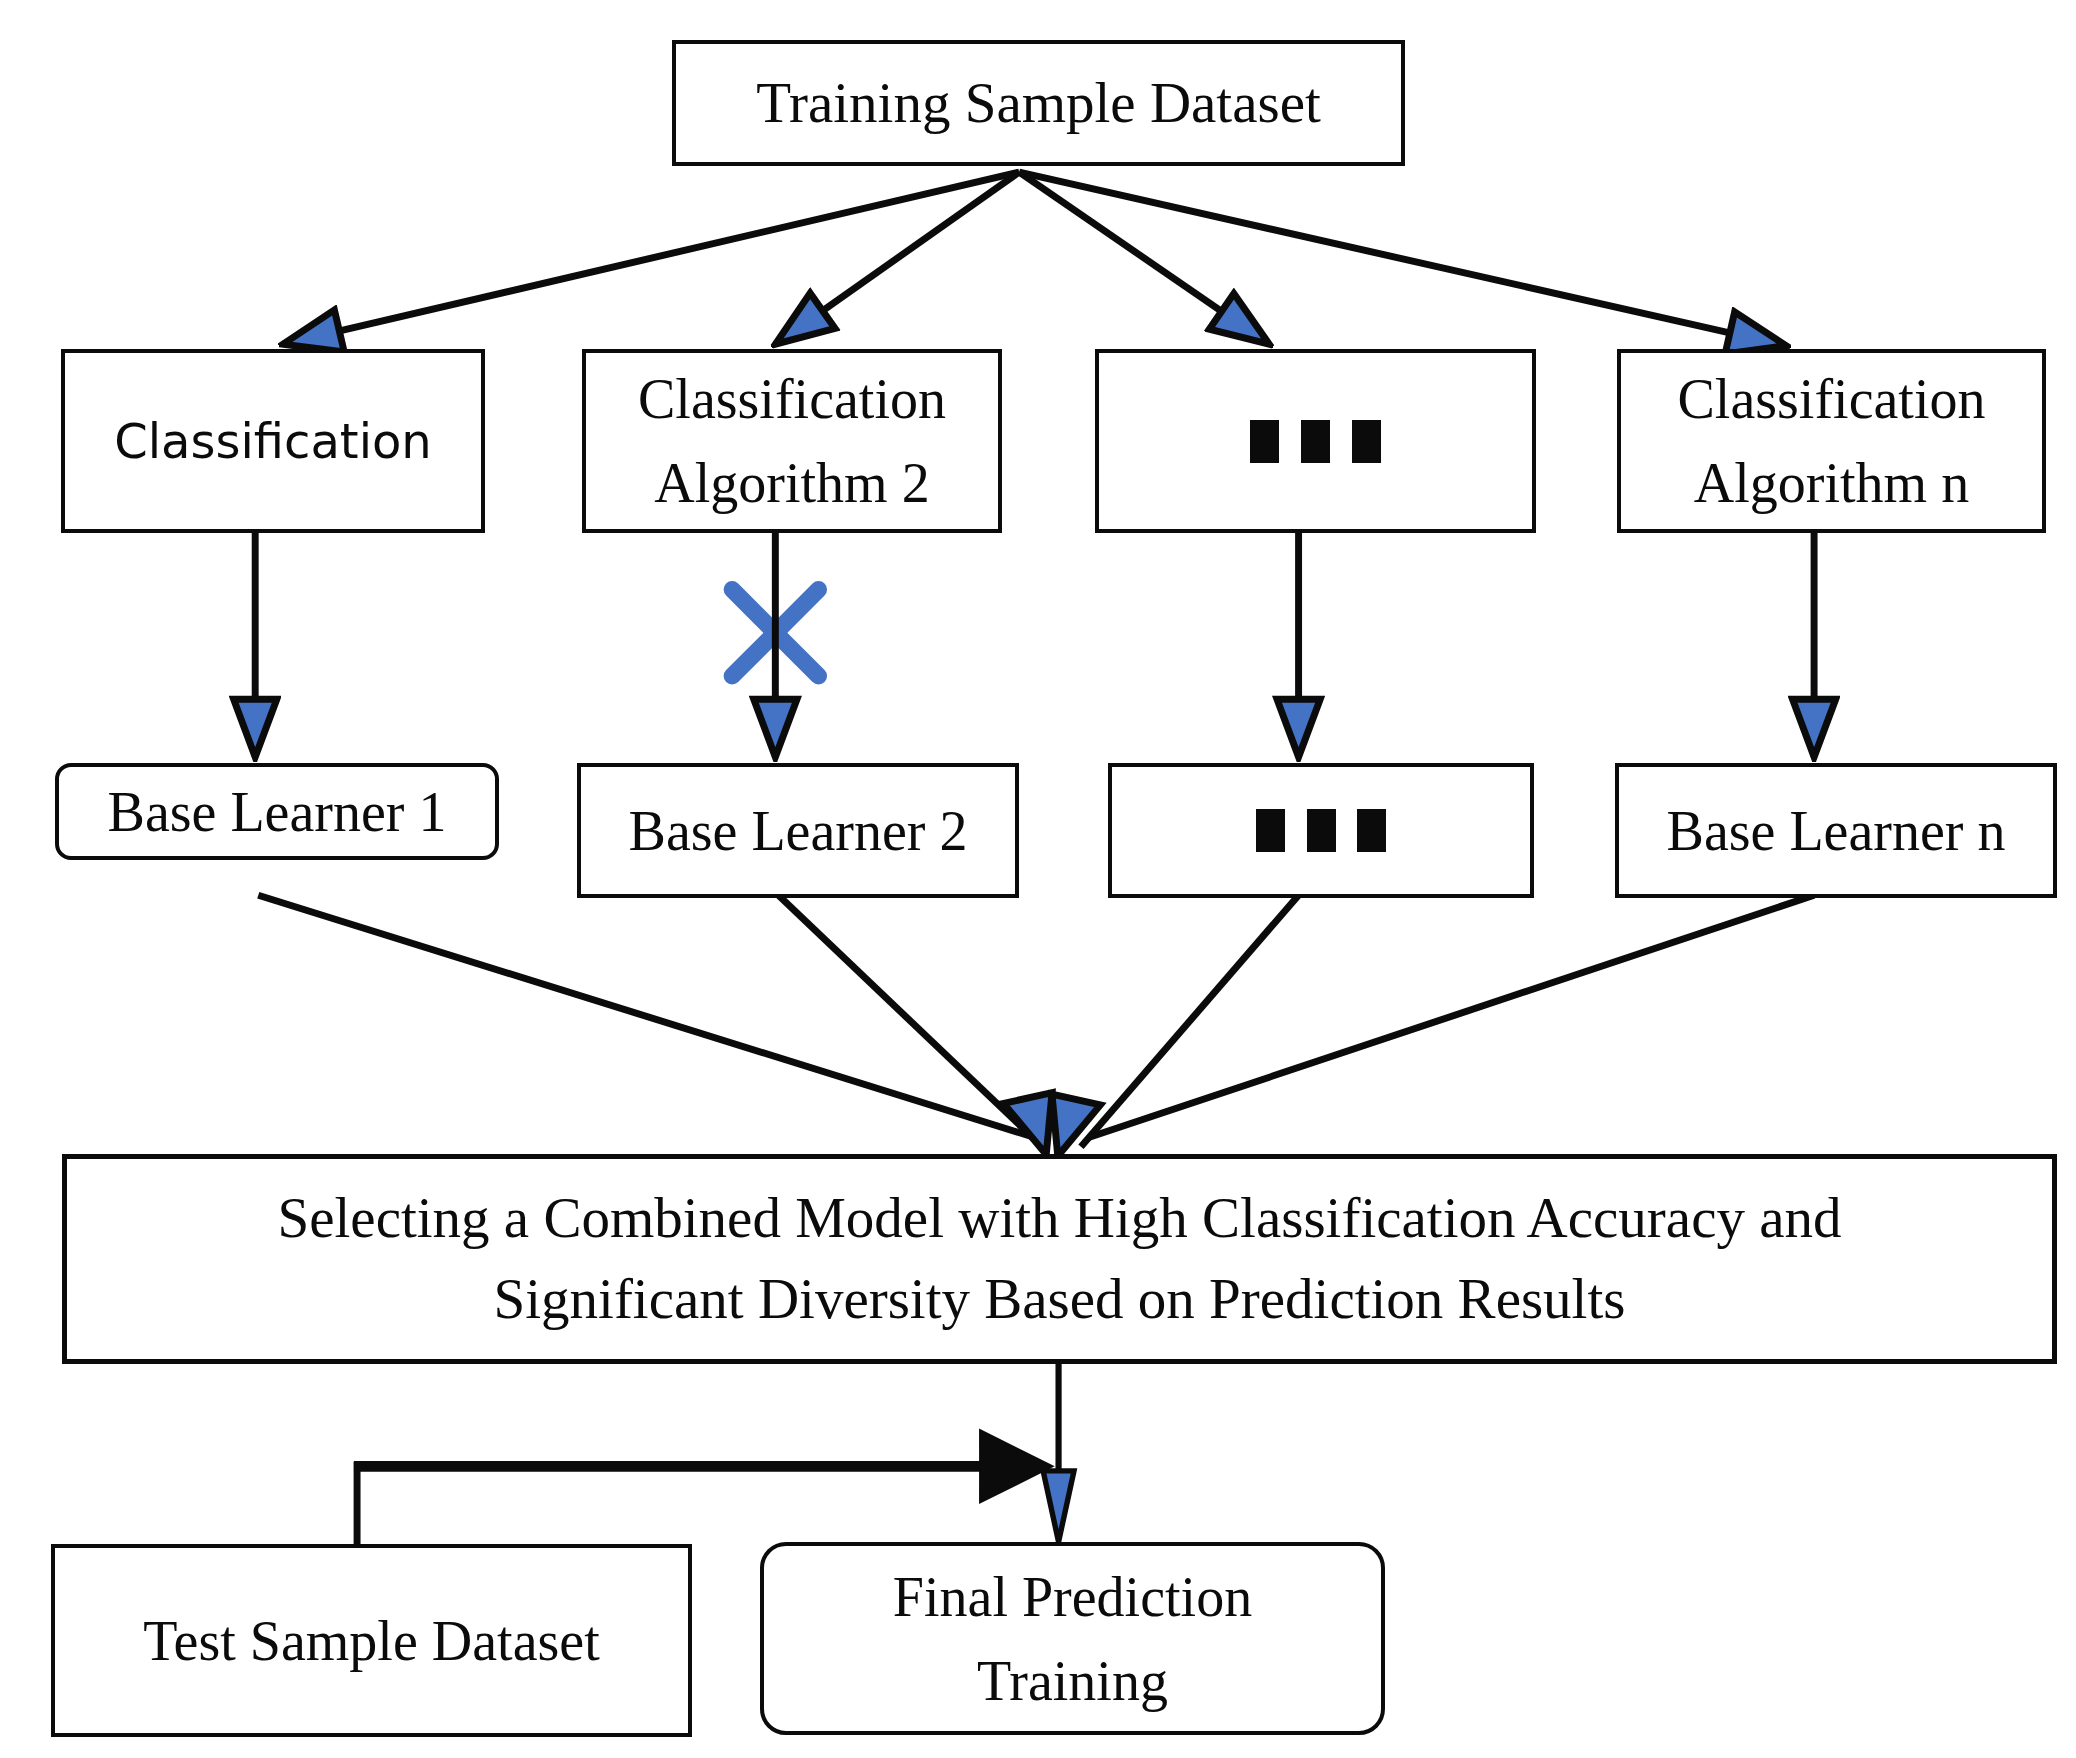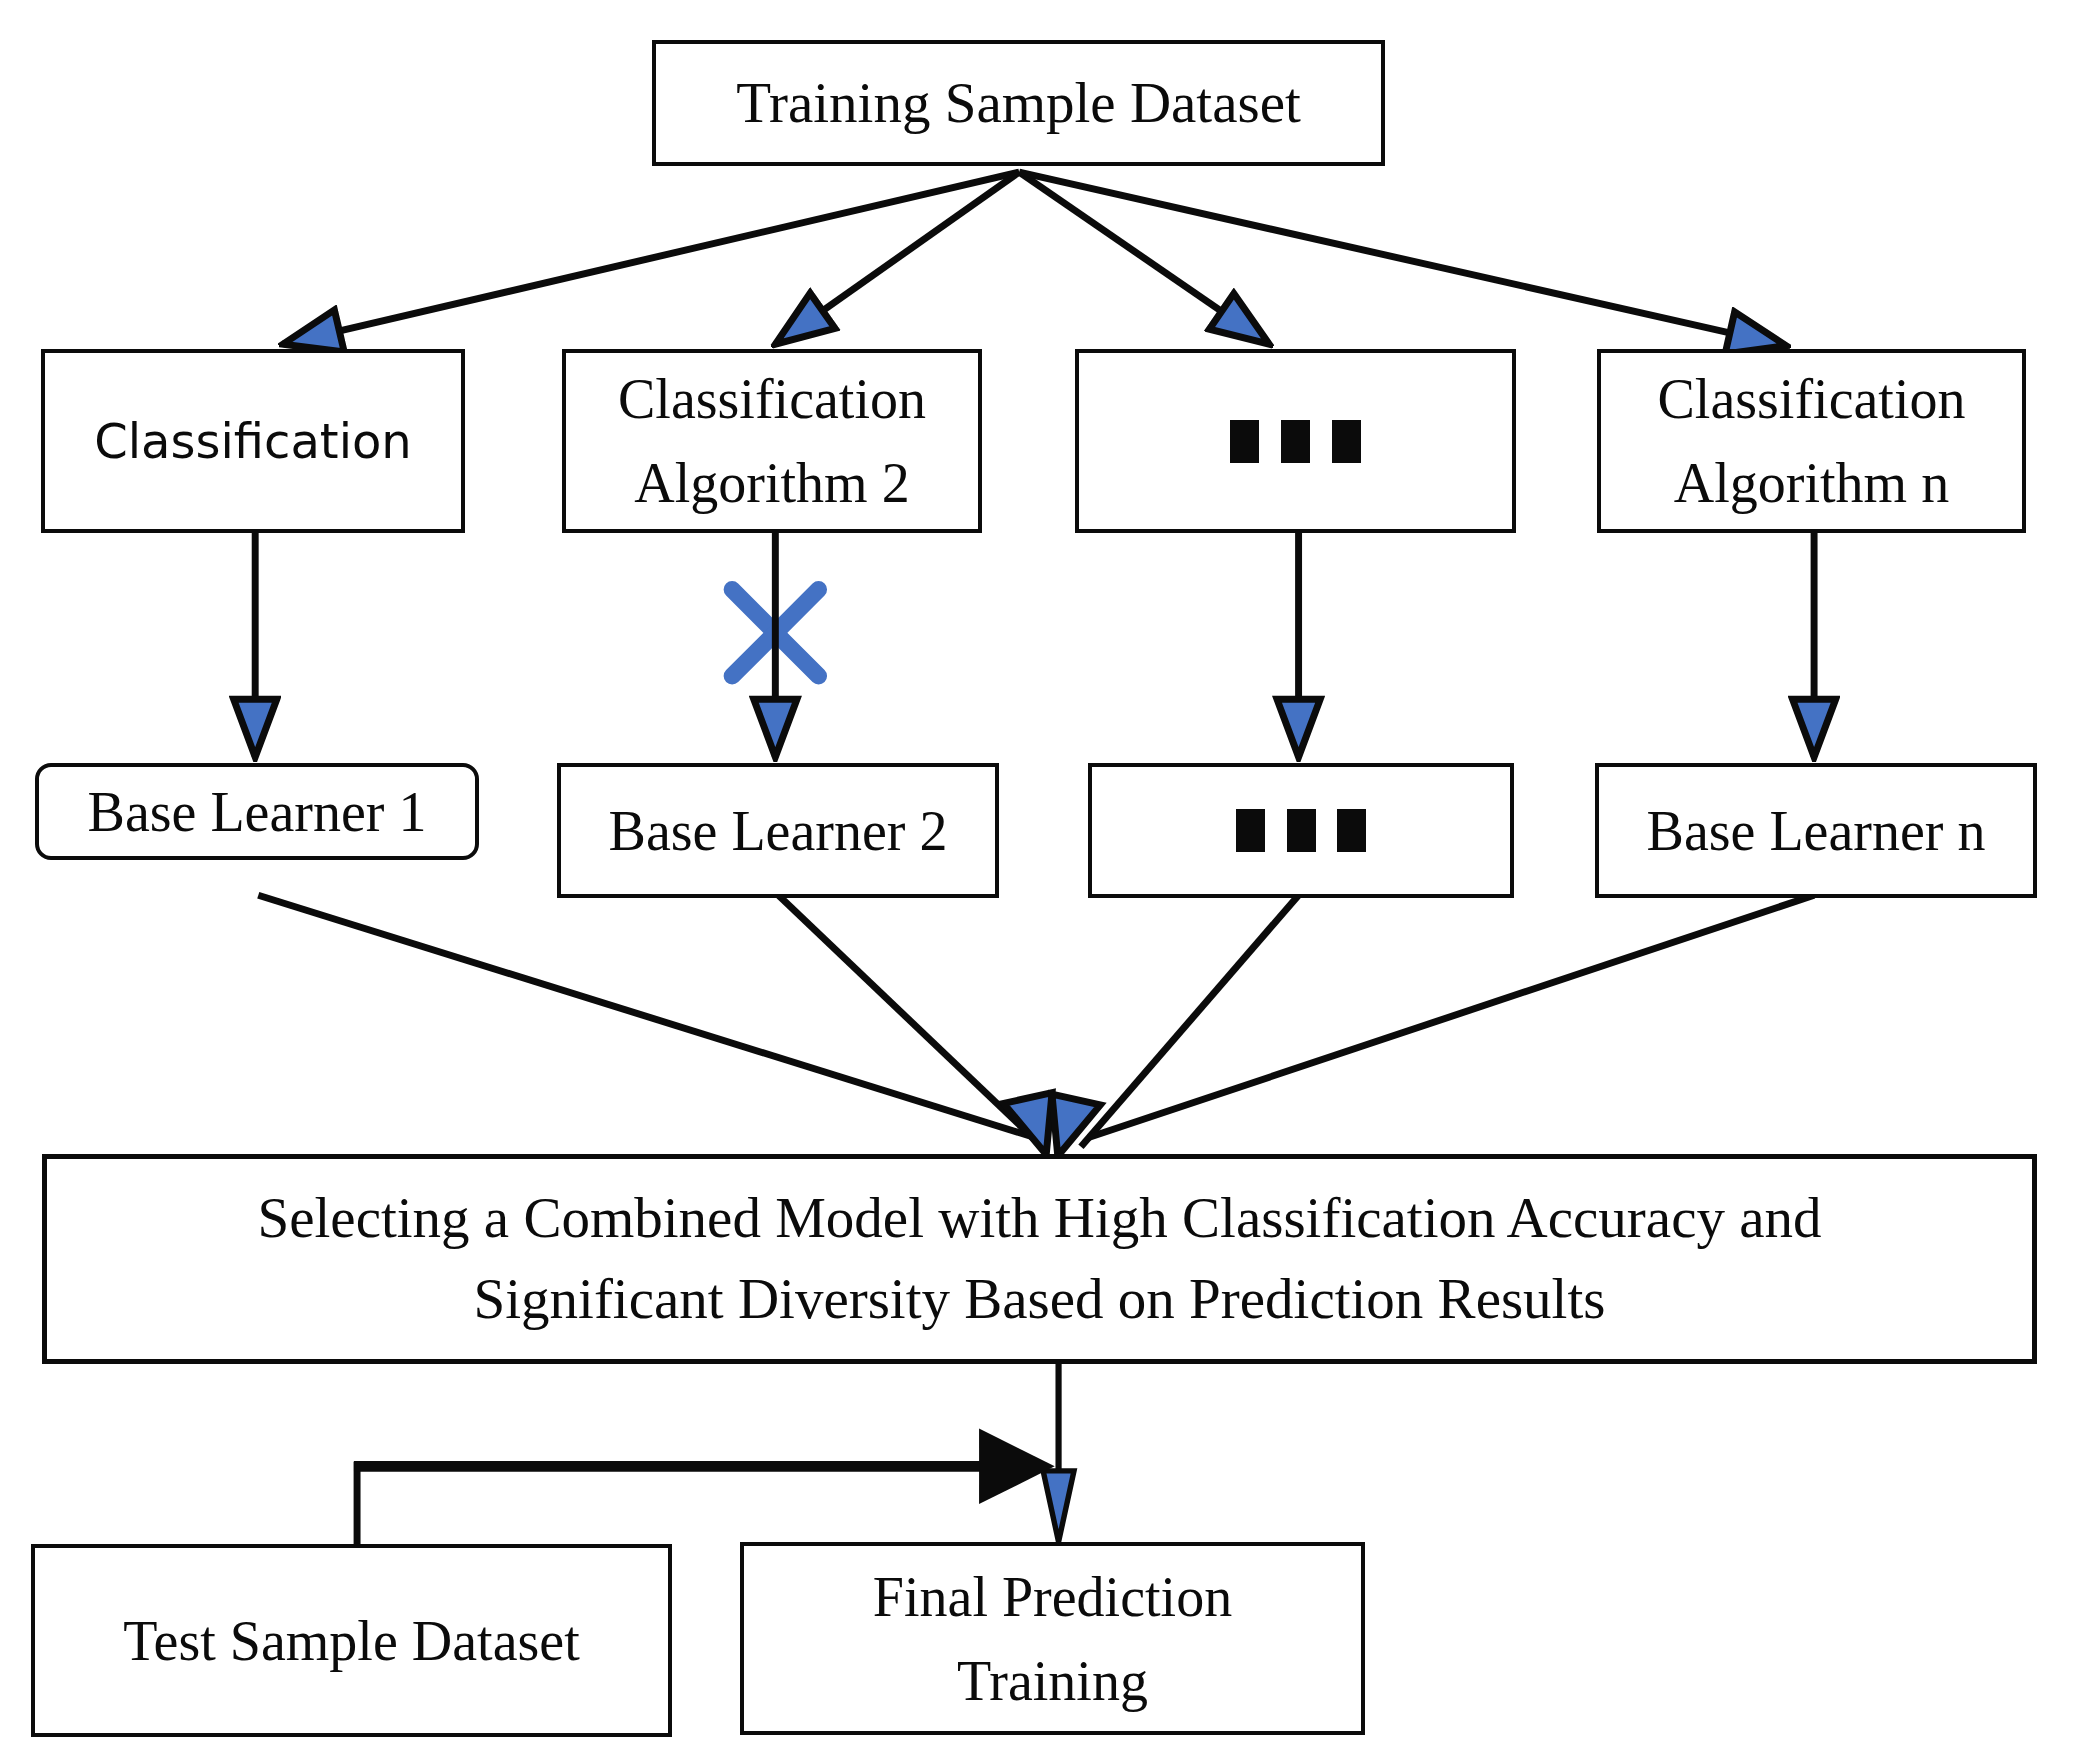--- a/index.html
+++ b/index.html
@@ -22,37 +22,38 @@
     box-sizing: border-box;
     background: #ffffff;
     border: 4.6px solid #0b0b0b;
     display: flex;
     flex-direction: column;
     align-items: center;
     justify-content: center;
     text-align: center;
     line-height: 1.5;
     font-size: 56px;
+    margin-left: 20px;
   }
   .node .ln { display: block; white-space: nowrap; }
 
   .node.training { left: 652px;  top: 40px;   width: 733px; height: 126px; font-size: 57px; }
   .node.algo1    { left: 41px;   top: 349px;  width: 424px; height: 184px;
                    font-family: "DejaVu Sans", "Liberation Sans", sans-serif; font-size: 48px; }
   .node.algo2    { left: 562px;  top: 349px;  width: 420px; height: 184px; }
   .node.dots1    { left: 1075px; top: 349px;  width: 441px; height: 184px; }
   .node.algon    { left: 1597px; top: 349px;  width: 429px; height: 184px; }
   .node.base1    { left: 35px;   top: 763px;  width: 444px; height: 97px; border-radius: 16px; }
   .node.base2    { left: 557px;  top: 763px;  width: 442px; height: 135px; }
   .node.dots2    { left: 1088px; top: 763px;  width: 426px; height: 135px; }
   .node.basen    { left: 1595px; top: 763px;  width: 442px; height: 135px; }
   .node.select   { left: 42px;   top: 1154px; width: 1995px; height: 210px;
                    border-width: 5.4px; font-size: 57px; line-height: 1.42; }
   .node.test     { left: 31px;   top: 1544px; width: 641px; height: 193px; }
-  .node.final    { left: 740px;  top: 1542px; width: 625px; height: 193px; }
+  .node.final    { left: 740px;  top: 1542px; width: 625px; height: 193px; border-radius: 26px; }
 
   .dots {
     display: flex;
     gap: 21.6px;
     align-items: center;
     justify-content: center;
   }
   .dots i {
     display: block;
     width: 29px;

